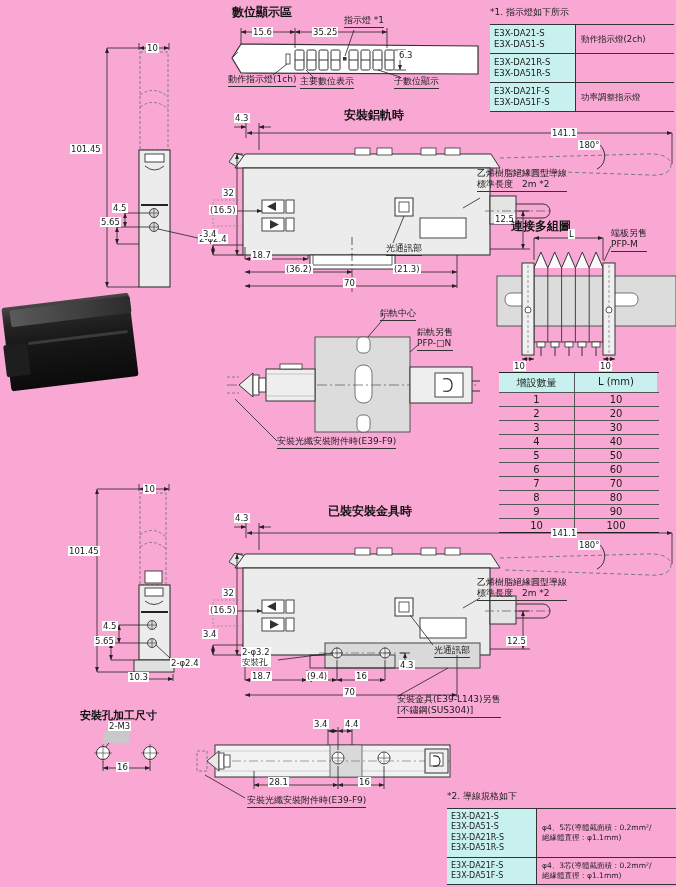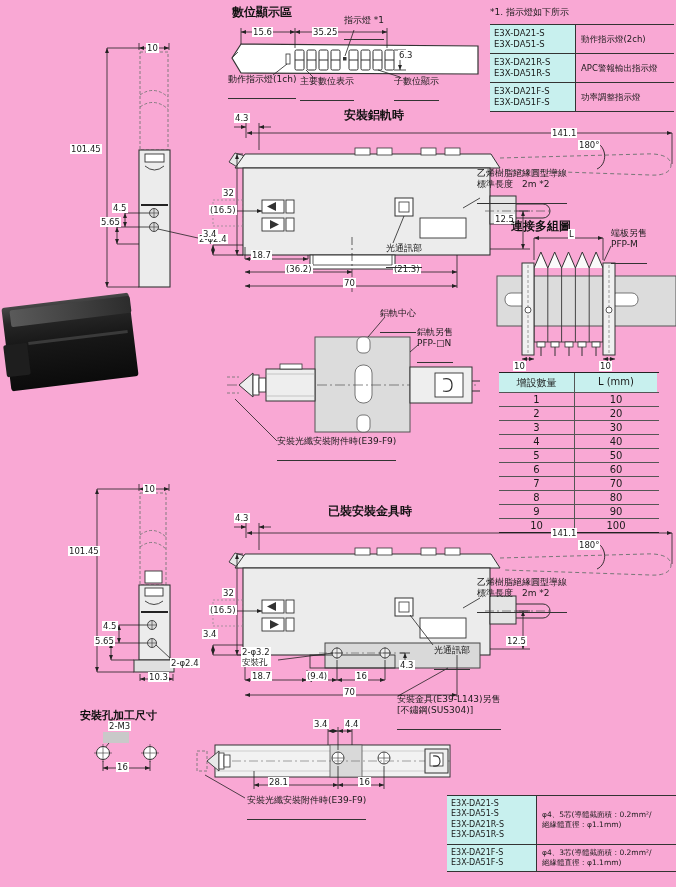--- a/index.html
+++ b/index.html
@@ -4,21 +4,21 @@
 <style>
 *{margin:0;padding:0;box-sizing:border-box}
 html,body{background:#fff}
 body{font-family:"DejaVu Sans","Liberation Sans",sans-serif;color:#1a1a1a}
 .page{position:relative;width:676px;height:887px;background:#f9a8d4;overflow:hidden}
 .abs{position:absolute}
 .t{position:absolute;font-size:8.5px;line-height:1.2;white-space:nowrap;color:#1a1a1a}
 .cjk{font-size:9px}
 .bg{background:#fff;padding:0 1px}
 .ttl{position:absolute;font-size:12px;font-weight:bold;white-space:nowrap;color:#111}
-.lbl{border-bottom:1px solid #333;padding-bottom:13px}
+.lbl{border-bottom:1px solid #333;padding-bottom:1px}
 svg.draw{position:absolute;overflow:visible}
 .ntable{border-top:1.5px solid #333;border-bottom:1.5px solid #333}
 .nrow{display:flex;border-bottom:1px solid #333}
 .nrow:last-child{border-bottom:none}
 .ncell1{background:#c8f0ee;padding:3px 4px;border-right:1px solid #333;font-size:8.5px;line-height:1.3}
 .ncell2{padding:3px 5px;display:flex;flex-direction:column;justify-content:center;font-size:8.5px;line-height:1.25}
 .mtable{border-top:1.5px solid #222;border-bottom:1.5px solid #222;font-size:10px}
 .mrow{display:flex;border-bottom:1px solid #555;text-align:center}
 .mrow:last-child{border-bottom:none}
 .mc1{width:76px;border-right:1px solid #555;padding:1px 0}
@@ -98,23 +98,20 @@
       </div>
       <div class="ncell2" style="width:97px">
             <div>動作指示燈(2ch)</div>
           </div>
     </div>
     <div class="nrow">
       <div class="ncell1" style="width:86px">
         <div>E3X-DA21R-S</div>
         <div>E3X-DA51R-S</div>
       </div>
-      <div class="ncell2" style="width:97px">
-            <div>APC警報輸出指示燈</div>
-          </div>
     </div>
     <div class="nrow">
       <div class="ncell1" style="width:86px">
         <div>E3X-DA21F-S</div>
         <div>E3X-DA51F-S</div>
       </div>
       <div class="ncell2" style="width:97px">
             <div>功率調整指示燈</div>
           </div>
     </div>
@@ -396,21 +393,21 @@
     <line x1="71" y1="170" x2="86" y2="184"></line>
     <path d="M55,199 V206 M88,199 V206"></path>
     <line x1="55" y1="204" x2="88" y2="204" marker-start="url(#ah)" marker-end="url(#ah)"></line>
   </g>
 </svg>
 <span class="t bg" style="left:143px;top:484px">10</span>
 <span class="t bg" style="left:68px;top:546px">101.45</span>
 <span class="t bg" style="left:102px;top:621px">4.5</span>
 <span class="t bg" style="left:94px;top:636px">5.65</span>
 <span class="t bg" style="left:170px;top:658px">2-φ2.4</span>
-<span class="t bg" style="left:148px;top:672px">10.3</span>
+<span class="t bg" style="left:128px;top:672px">10.3</span>
 
 <div class="ttl" style="left:328px;top:503px">已裝安裝金具時</div>
 <svg class="draw" style="left:205px;top:512px" width="471" height="200">
   <g stroke="#777" stroke-width="1" fill="none" stroke-dasharray="4,3">
     <path d="M295,46 L440,42 C458,41 466,46 466,53 C466,60 458,64 445,63 L300,58"></path>
   </g>
   <g>
     <path d="M24,50 L30,41 L40,44 L34,56 Z" fill="#e8e8e8" stroke="#333" stroke-width="0.9"></path>
     <path d="M30,56 L40,42 L286,42 L295,56 Z" fill="#f0f0f0" stroke="#333" stroke-width="1"></path>
     <rect x="150" y="36" width="15" height="7" fill="#fff" stroke="#333" stroke-width="0.8"></rect>
@@ -555,20 +552,21 @@
     <line x1="10" y1="70" x2="50" y2="93"></line>
   </g>
 </svg>
 <span class="t bg" style="left:313px;top:719px">3.4</span>
 <span class="t bg" style="left:344px;top:719px">4.4</span>
 <span class="t bg" style="left:268px;top:777px">28.1</span>
 <span class="t bg" style="left:358px;top:777px">16</span>
 <span class="t cjk lbl" style="left:247px;top:795px">安裝光纖安裝附件時(E39-F9)</span>
 
 <div class="abs" style="left:447px;top:790px;width:229px">
+  <div style="font-size:9px">*2. 導線規格如下</div>
   <div class="ntable" style="margin-top:5px">
     <div class="nrow">
       <div class="ncell1" style="width:90px;font-size:8px">
         <div>E3X-DA21-S</div>
         <div>E3X-DA51-S</div>
         <div>E3X-DA21R-S</div>
         <div>E3X-DA51R-S</div>
       </div>
       <div class="ncell2 note2desc" style="width:124px">
         <div>φ4、5芯(導體截面積：0.2mm²/</div>

